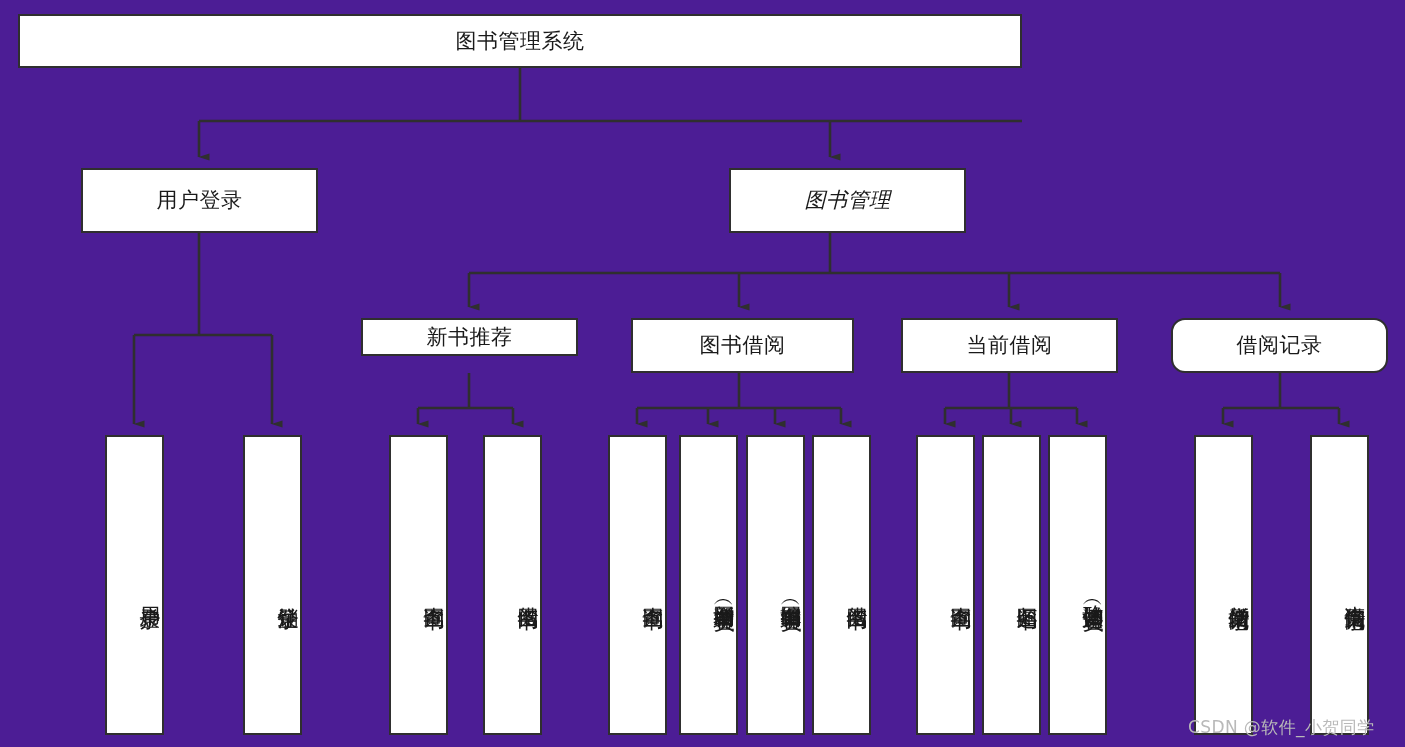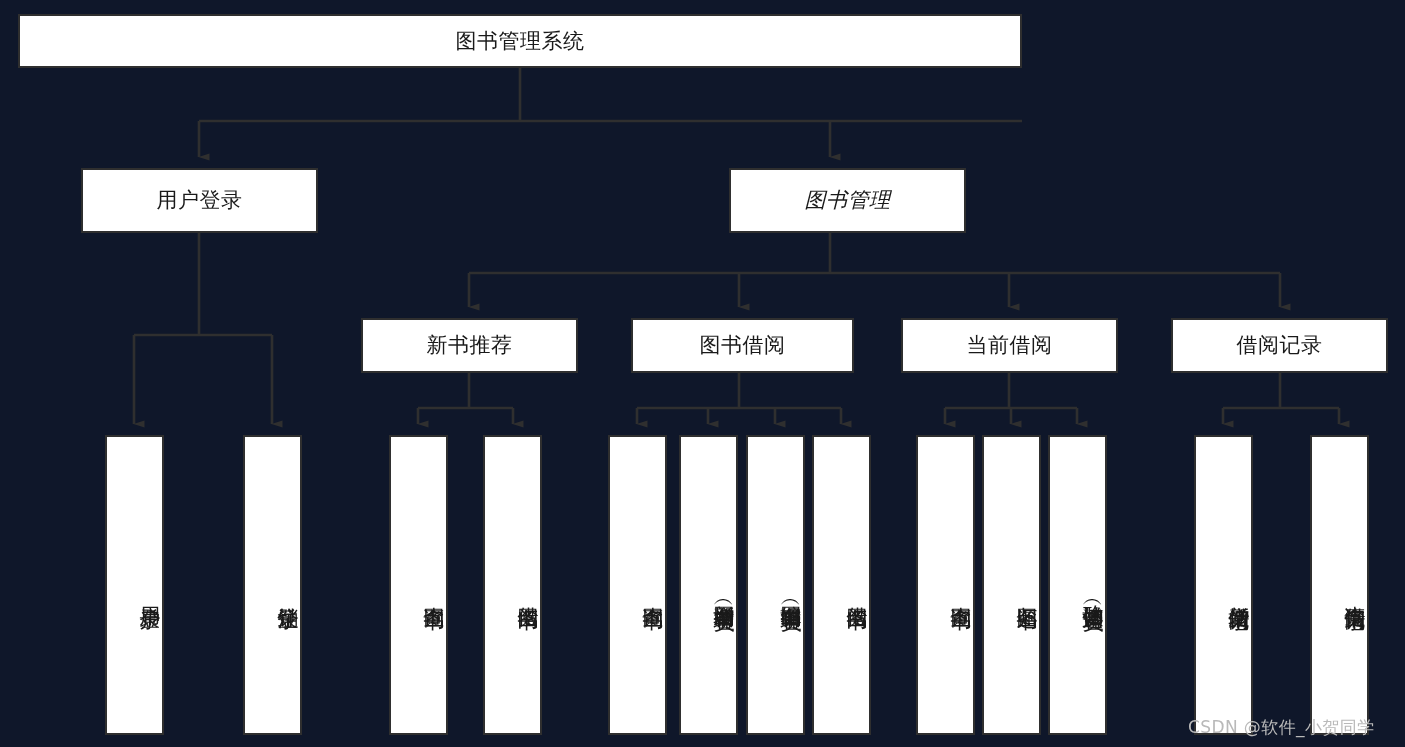--- a/index.html
+++ b/index.html
@@ -7,21 +7,21 @@
     padding: 0;
     background: #ffffff;
   }
   body {
     font-family: "DejaVu Sans", "Liberation Sans", sans-serif;
   }
   #canvas {
     position: relative;
     width: 1405px;
     height: 747px;
-    background: #0f172a;
+    background: #4c1d95;
     overflow: hidden;
   }
   #wires {
     position: absolute;
     left: 0;
     top: 0;
     width: 1405px;
     height: 747px;
   }
   .node {
@@ -124,30 +124,30 @@
     <span>图书管理系统</span>
   </div>
 
   <div class="node h" style="left:81px; top:168px; width:237px; height:65px;">
     <span>用户登录</span>
   </div>
   <div class="node h" style="left:729px; top:168px; width:237px; height:65px;font-style:italic;">
     <span>图书管理</span>
   </div>
 
-  <div class="node h" style="left:361px; top:318px; width:217px; height:55px;">
+  <div class="node h" style="left:361px; top:318px; width:217px; height:38px;">
     <span>新书推荐</span>
   </div>
   <div class="node h" style="left:631px; top:318px; width:223px; height:55px;">
     <span>图书借阅</span>
   </div>
   <div class="node h" style="left:901px; top:318px; width:217px; height:55px;font-family:Liberation Serif, serif;">
     <span>当前借阅</span>
   </div>
-  <div class="node h" style="left:1171px; top:318px; width:217px; height:55px;">
+  <div class="node h" style="left:1171px; top:318px; width:217px; height:55px;border-radius:14px;">
     <span>借阅记录</span>
   </div>
 
   <div class="node v" style="left:105px; top:435px; width:59px; height:300px;">
     <span class="vtext">用户登录</span>
   </div>
   <div class="node v" style="left:243px; top:435px; width:59px; height:300px;">
     <span class="vtext">注销登录</span>
   </div>
 

